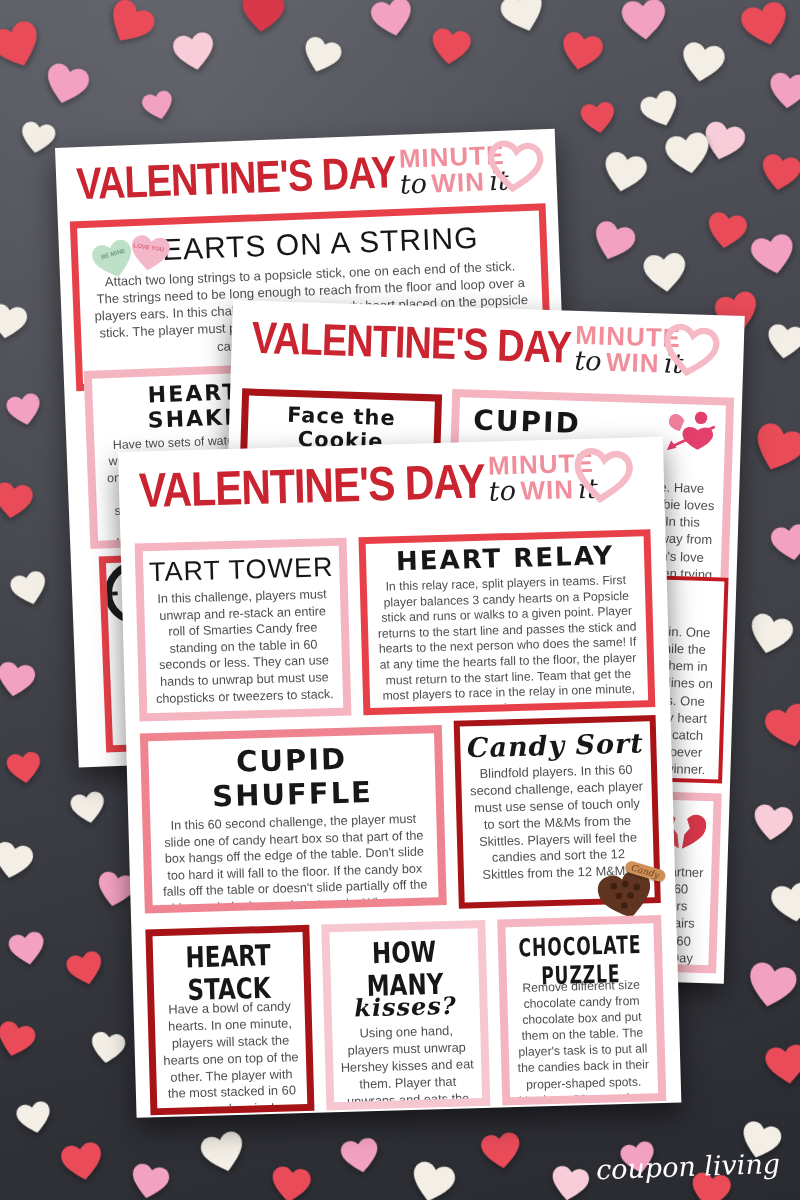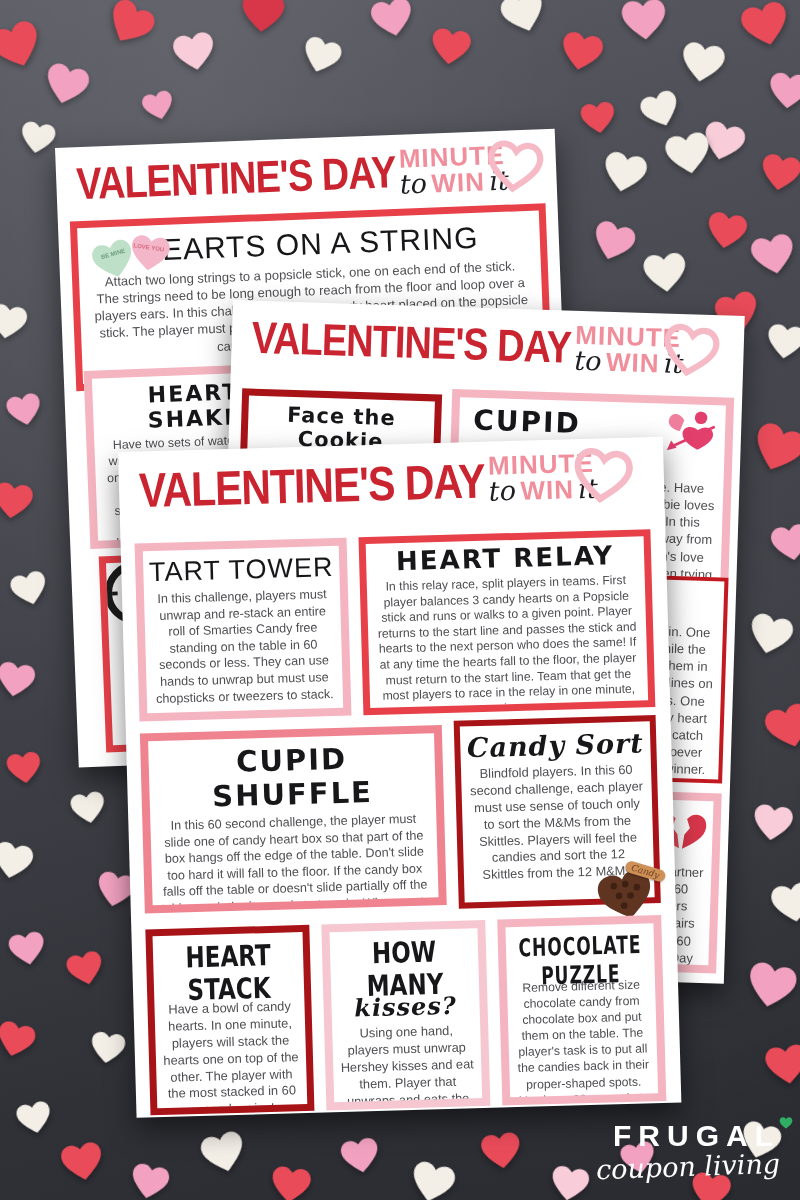--- a/index.html
+++ b/index.html
@@ -442,20 +442,15 @@
       <p class="gbody" style="font-size:12.8px;">Using one hand, players must unwrap Hershey kisses and eat them. Player that unwraps and eats the most in time, wins.</p>
     </div>
 
     <div class="gbox b-pink" style="left:366px;top:478px;width:164px;height:186px;">
       <div class="gtitle t-cond">CHOCOLATE PUZZLE</div>
       <p class="gbody" style="font-size:12.2px;">Remove different size chocolate candy from chocolate box and put them on the table. The player's task is to put all the candies back in their proper-shaped spots. You have 60 seconds to complete this challenge.</p>
     </div>
   </section>
 
   <div id="logo">
-    <span class="brand">FRUGAL
-      <svg width="16" height="15" viewBox="0 0 24 22">
-          <path d="M12 20C7.5 16.5 2.5 12.5 2.5 8.2 2.5 5.2 4.6 3 7.3 3c1.9 0 3.5 1 4.7 2.6C13.2 4 14.8 3 16.7 3c2.7 0 4.8 2.2 4.8 5.2C21.5 12.5 16.5 16.5 12 20z" fill="#2fae63"></path>
-        </svg>
-    </span>
     <div class="tagline">coupon living</div>
   </div>
 </div>
 
 </body></html>

